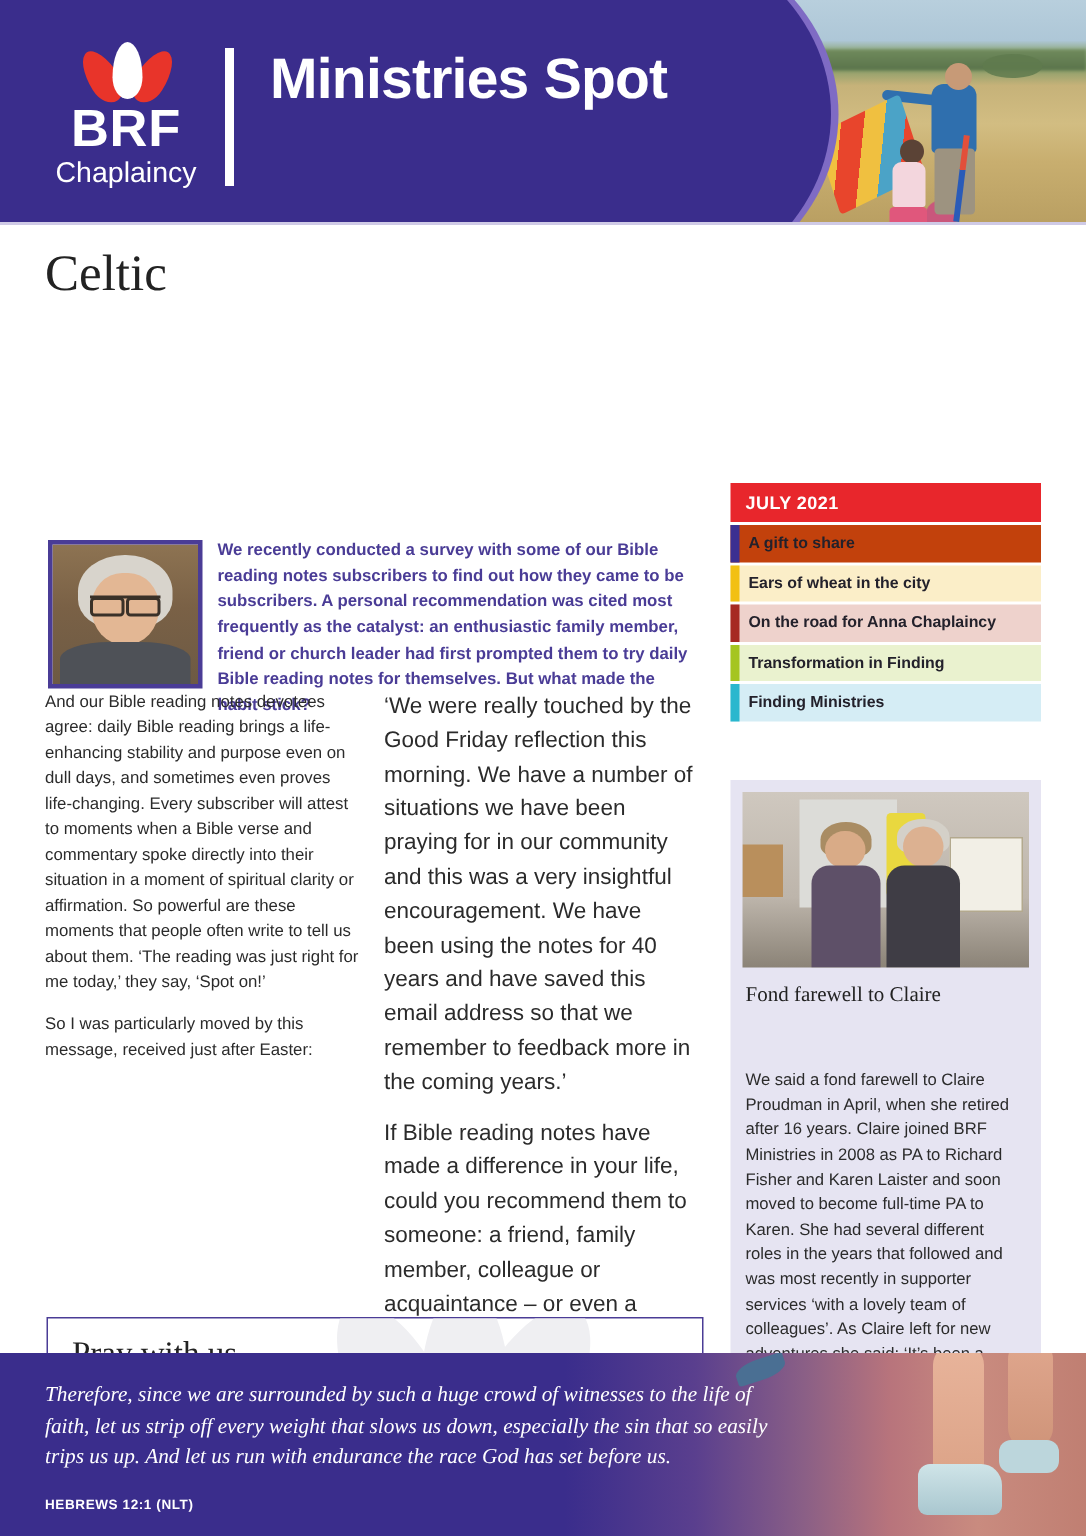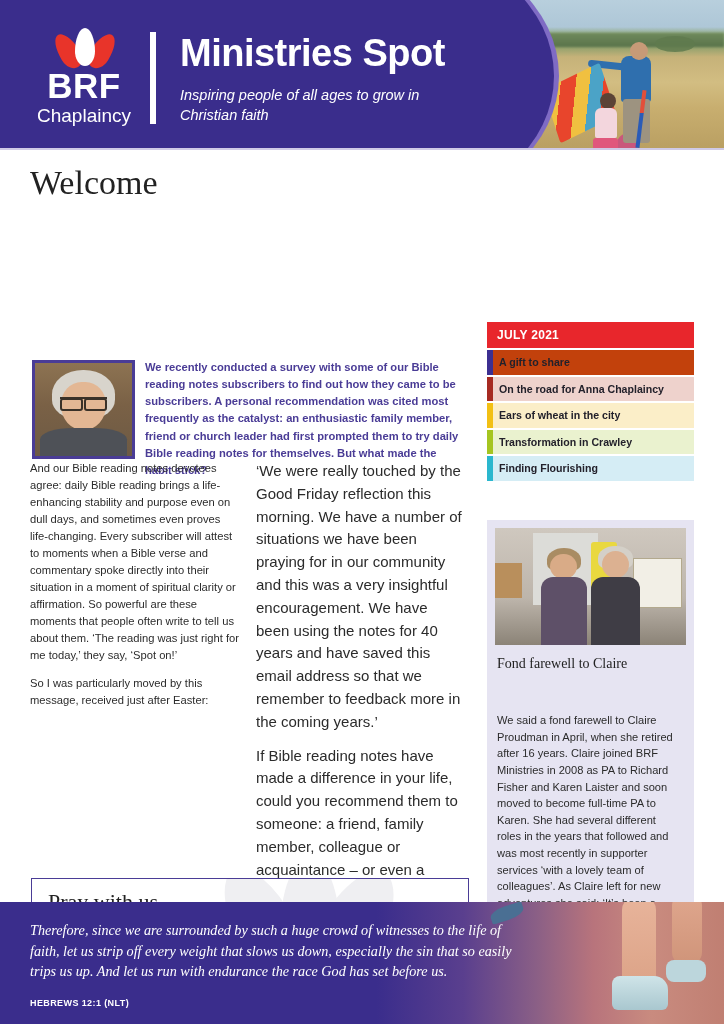--- a/index.html
+++ b/index.html
@@ -356,27 +356,26 @@
         <div class="petal left"></div>
         <div class="petal right"></div>
         <div class="petal mid"></div>
       </div>
       <div class="logo-brf">BRF</div>
       <div class="logo-min">Chaplaincy</div>
     </div>
 
     <div class="mast-divider"></div>
     <div class="mast-title">Ministries Spot</div>
-    <div class="mast-sub">Inspiring people of all ages to grow in Christian faith</div>
     <div class="mast-underline"></div>
   </div>
 
   <div class="content">
 
-    <div class="welcome-title">Welcome</div>
+    <div class="welcome-title">Celtic</div>
 
     <div class="portrait">
       <div class="hair"></div>
       <div class="face"></div>
       <div class="glasses"></div>
       <div class="shirt"></div>
     </div>
 
     <div class="intro">We recently conducted a survey with some of our Bible reading notes subscribers to find out how they came to be subscribers. A personal recommendation was cited most frequently as the catalyst: an enthusiastic family member, friend or church leader had first prompted them to try daily Bible reading notes for themselves. But what made the habit stick?</div>
 
@@ -411,35 +410,35 @@
         <div class="pray-item"><a class="lnk2" href="#">*brfonline.org.uk/the-celtic-year</a></div>
       </div>
     </div>
 
     <div class="contents">
       <div class="contents-head">JULY 2021</div>
       <div class="cont-row" style="background:#c2410c">
         <span class="bar" style="background:#3c2f91"></span>
         <span>A gift to share</span>
       </div>
+      <div class="cont-row" style="background:#fbeec8">
+        <span class="bar" style="background:#f2c014"></span>
+        <span>Ears of wheat in the city</span>
+      </div>
       <div class="cont-row" style="background:#eed2cc">
         <span class="bar" style="background:#a62a22"></span>
         <span>On the road for Anna Chaplaincy</span>
       </div>
-      <div class="cont-row" style="background:#fbeec8">
-        <span class="bar" style="background:#f2c014"></span>
-        <span>Ears of wheat in the city</span>
-      </div>
       <div class="cont-row" style="background:#eaf2cf">
         <span class="bar" style="background:#a5c520"></span>
-        <span>Transformation in Crawley</span>
+        <span>Transformation in Finding</span>
       </div>
       <div class="cont-row" style="background:#d5edf5">
         <span class="bar" style="background:#2ab7ce"></span>
-        <span>Finding Flourishing</span>
+        <span>Finding Ministries</span>
       </div>
     </div>
 
     <div class="news-card">
       <div class="news-photo">
         <div class="np-win"></div>
         <div class="np-fridge"></div>
         <div class="np-coat"></div>
         <div class="np-board"></div>
         <div class="np-p1hair"></div>

